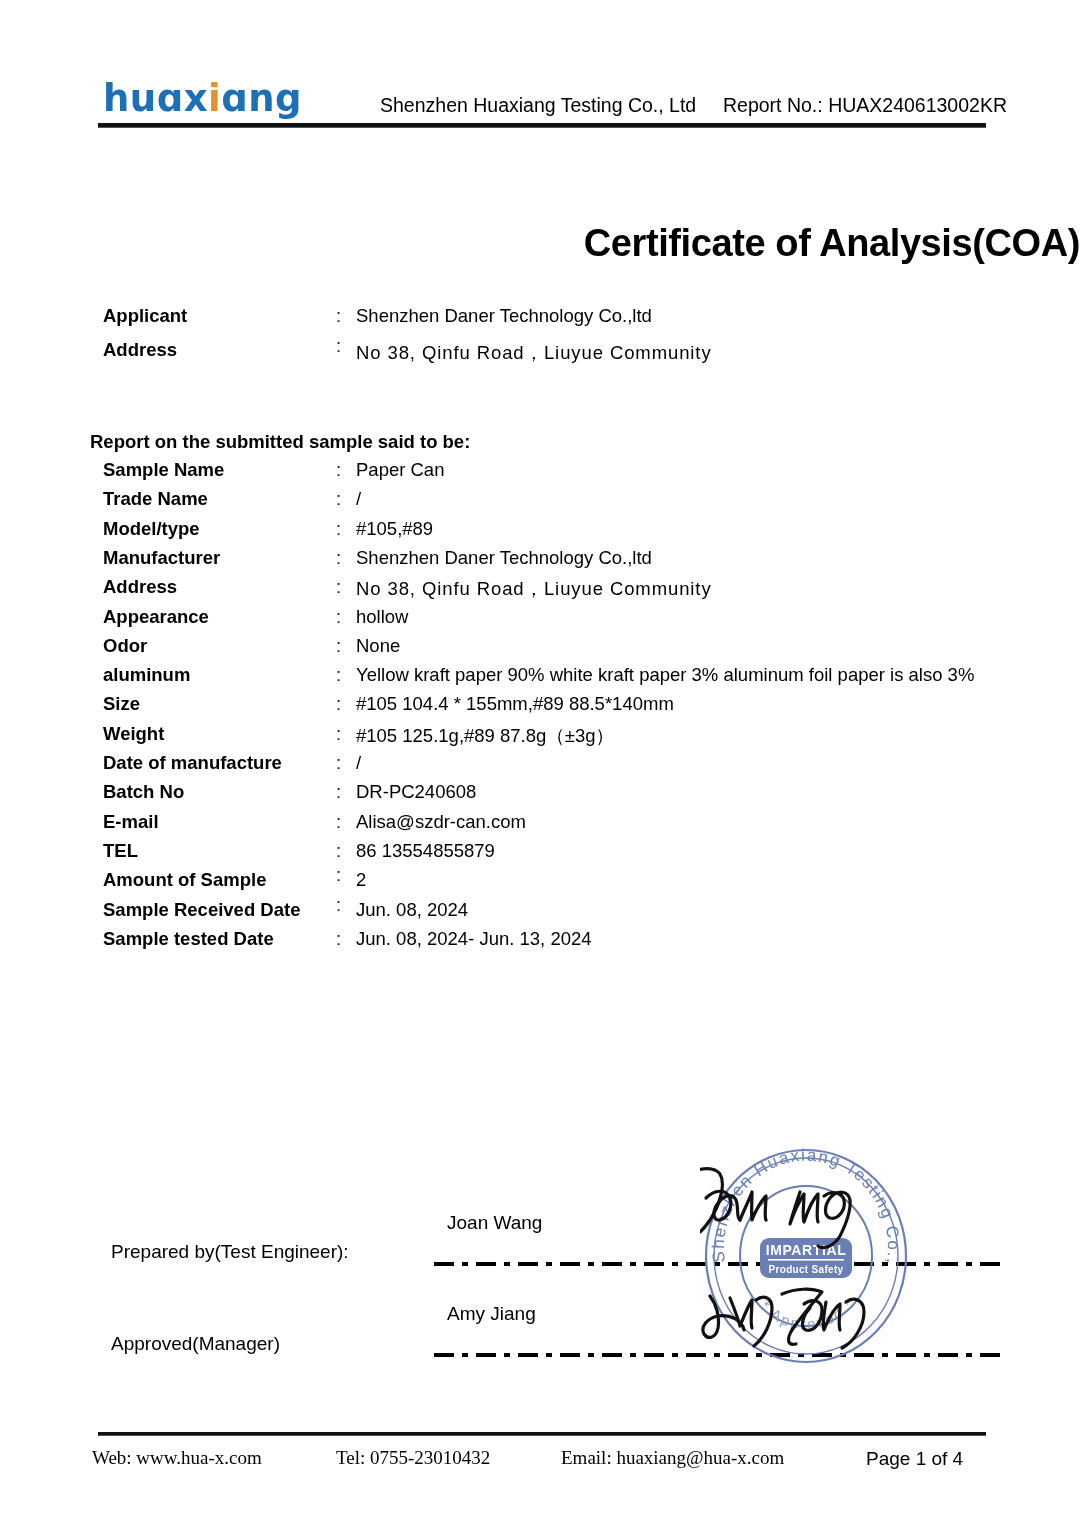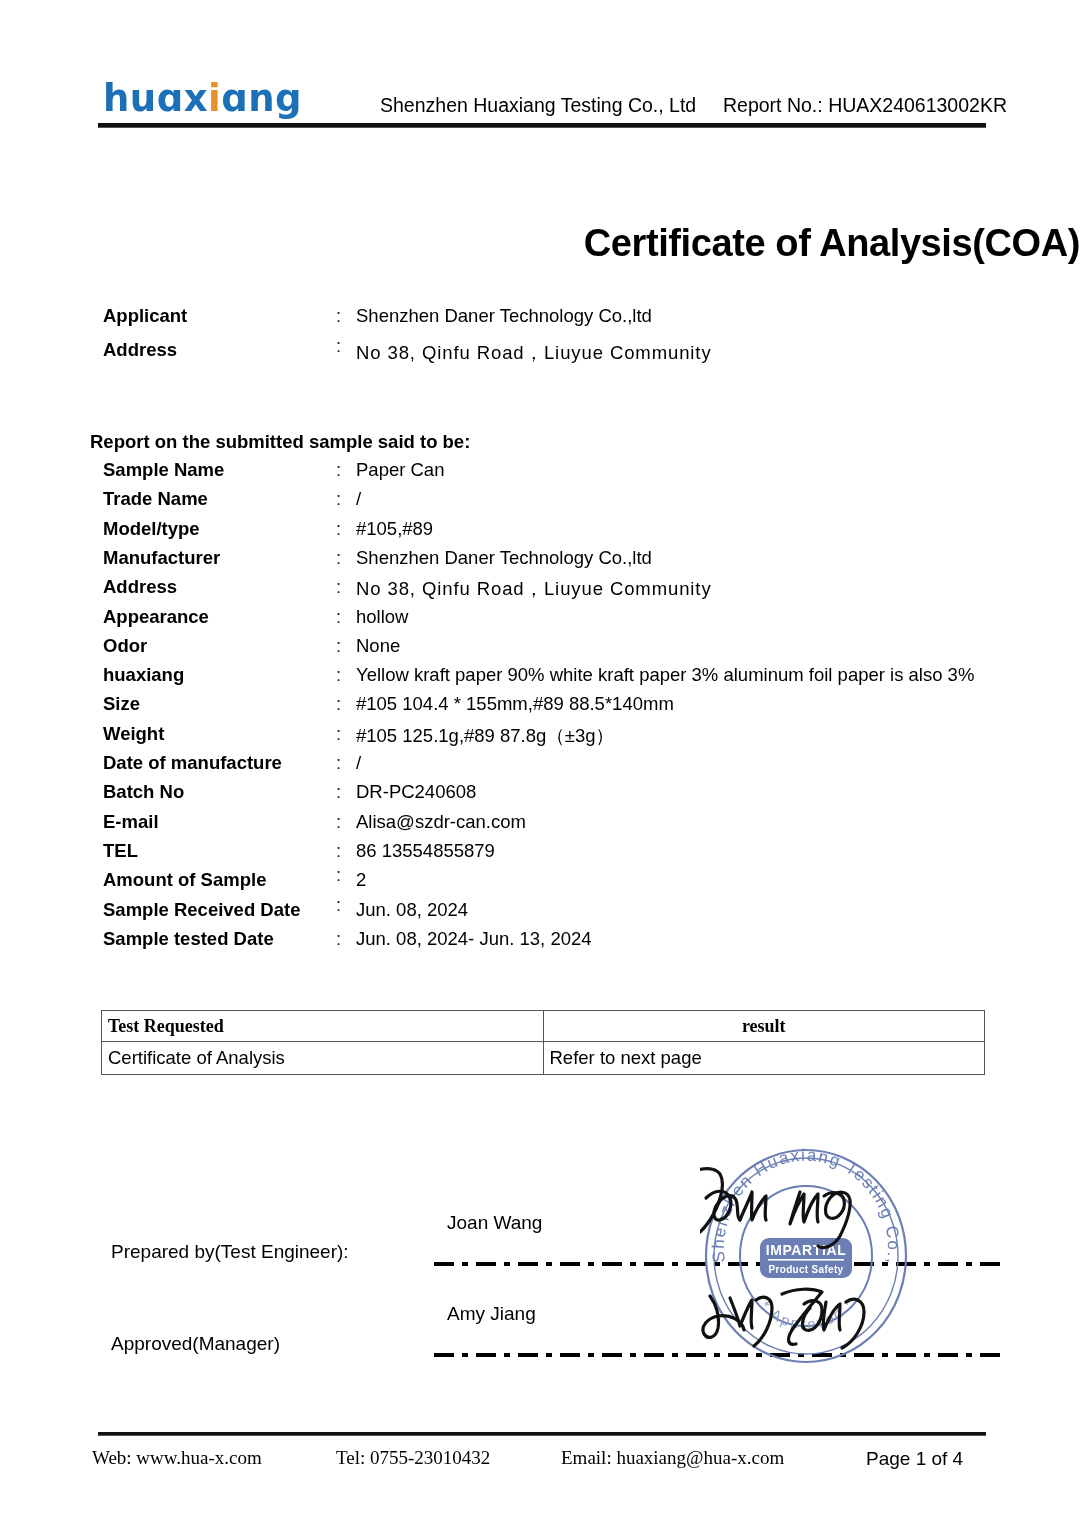--- a/index.html
+++ b/index.html
@@ -287,21 +287,21 @@
         <span class="kv-label">Appearance</span>
         <span class="kv-colon">:</span>
         <span class="kv-value">hollow</span>
       </div>
       <div class="kv-row" style="top: 634.8px;">
         <span class="kv-label">Odor</span>
         <span class="kv-colon">:</span>
         <span class="kv-value">None</span>
       </div>
       <div class="kv-row" style="top: 664.1px;">
-        <span class="kv-label">huaxiang</span>
+        <span class="kv-label">aluminum</span>
         <span class="kv-colon">:</span>
         <span class="kv-value">Yellow kraft paper 90% white kraft paper 3% aluminum foil paper is also 3%</span>
       </div>
       <div class="kv-row" style="top: 693.4px;">
         <span class="kv-label">Size</span>
         <span class="kv-colon">:</span>
         <span class="kv-value">#105 104.4 * 155mm,#89 88.5*140mm</span>
       </div>
       <div class="kv-row" style="top: 722.7px;">
         <span class="kv-label">Weight</span>
@@ -338,34 +338,20 @@
         <span class="kv-colon" style="top: -5px;">:</span>
         <span class="kv-value">Jun. 08, 2024</span>
       </div>
       <div class="kv-row" style="top: 927.8px;">
         <span class="kv-label">Sample tested Date</span>
         <span class="kv-colon">:</span>
         <span class="kv-value">Jun. 08, 2024- Jun. 13, 2024</span>
       </div>
     </div>
 
-  <table id="test-table">
-    <thead>
-      <tr>
-        <th class="th-req">Test Requested</th>
-        <th class="th-res">result</th>
-      </tr>
-    </thead>
-    <tbody>
-      <tr>
-        <td class="td-req">Certificate of Analysis</td>
-        <td class="td-res">Refer to next page</td>
-      </tr>
-    </tbody>
-  </table>
 
   <div id="sig-block">
     <div class="sig-name" id="name-prepared">Joan Wang</div>
     <div class="sig-role" id="role-prepared">Prepared by(Test Engineer):</div>
     <div class="sig-line" id="line-prepared"></div>
 
     <div class="sig-name" id="name-approved">Amy Jiang</div>
     <div class="sig-role" id="role-approved">Approved(Manager)</div>
     <div class="sig-line" id="line-approved"></div>
 

